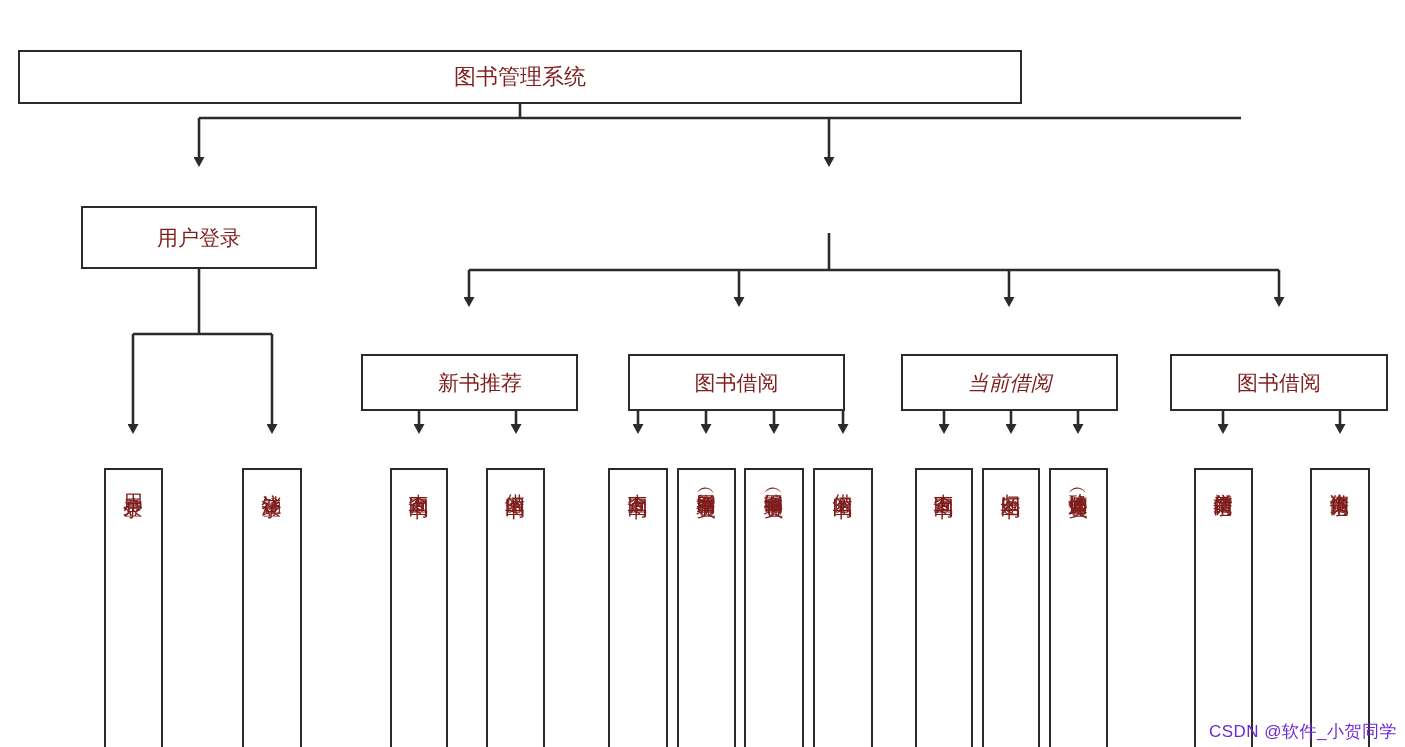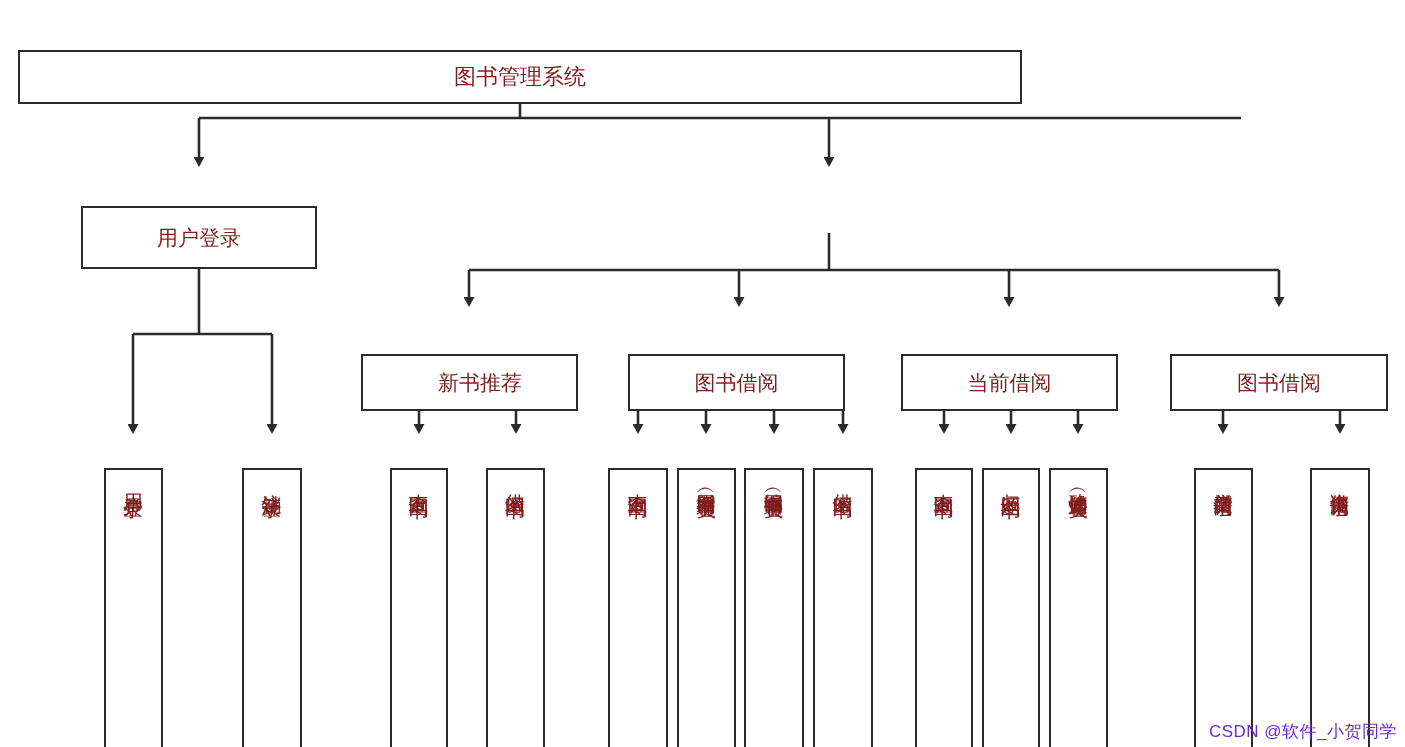--- a/index.html
+++ b/index.html
@@ -139,21 +139,21 @@
   <div class="node horiz" style="left:81px; top:170px; width:236px; height:63px;">
     <span class="node-label">用户登录</span>
   </div>
 
   <div class="node horiz" style="left:361px; top:318px; width:217px; height:57px;padding-left:21px;">
     <span class="node-label">新书推荐</span>
   </div>
   <div class="node horiz" style="left:628px; top:318px; width:217px; height:57px;">
     <span class="node-label">图书借阅</span>
   </div>
-  <div class="node horiz" style="left:901px; top:318px; width:217px; height:57px;">
+  <div class="node horiz" style="left:901px; top:318px; width:217px; height:57px;font-style:italic;">
     <span class="node-label">当前借阅</span>
   </div>
   <div class="node horiz" style="left:1170px; top:318px; width:218px; height:57px;">
     <span class="node-label">图书借阅</span>
   </div>
 
   <div class="node leaf" style="left:104px; top:432px; width:59px; height:301px;">
     <span class="node-label">用户登录</span>
   </div>
   <div class="node leaf" style="left:242px; top:432px; width:60px; height:301px;">

